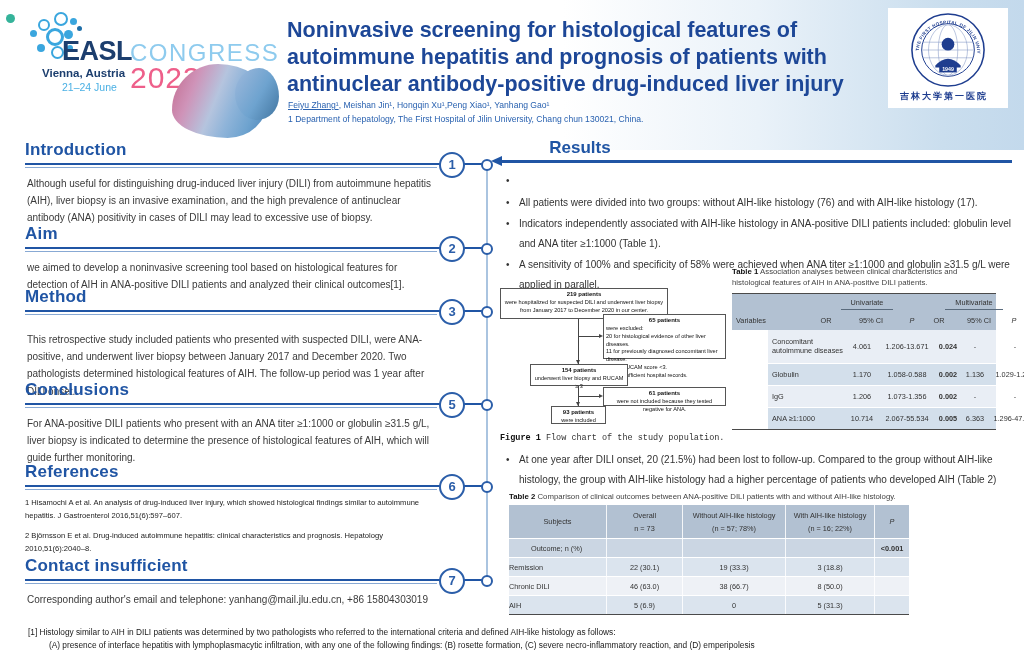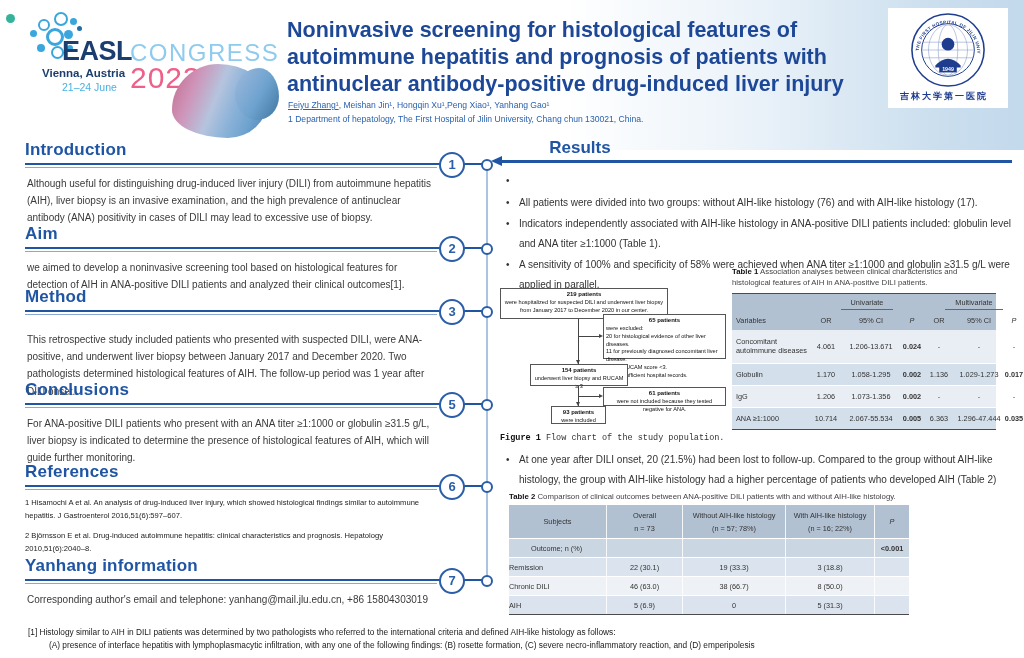--- a/index.html
+++ b/index.html
@@ -82,21 +82,21 @@
   
   .tcap { font-size:7.8px; color:#444; line-height:1.45; }
   .tcap b { color:#111; }
   #table1-wrap { position:absolute; left:732px; top:266px; width:264px; }
   #t1 { margin-top:4px; border-top:1.5px solid #4a4a4a; border-bottom:1.5px solid #4a4a4a; font-size:7.3px; color:#333; }
   .t1row { display:grid; grid-template-columns:78px 32px 58px 24px 30px 50px 20px; align-items:center; }
   .t1g { background:#b2c1d2; }
   .t1g .gspan { text-align:center; padding-top:4px; height:14px; }
   .t1g .gspan span { display:inline-block; border-bottom:1px solid #5a6b7d; padding:0 10px 2px 10px; }
   .t1h { background:#b2c1d2; height:18px; }
-  .t1b { min-height:21px; }
+  .t1b { min-height:21px;margin-left:36px; }
   .t1b.tall { min-height:33px; }
   .t1row .l { padding-left:4px; text-align:left; }
   .t1row .c { text-align:center; }
   .pit { font-style:italic; }
   .pv { font-weight:bold; }
   .bg1 { background:#e9eef5; }
   .bg2 { background:#d3dfeb; }
   .t1b + .t1b { border-top:1px solid #fff; }
 
   #table2-wrap { position:absolute; left:509px; top:491px; width:400px; }
@@ -230,21 +230,21 @@
     <div class="rule">
       <span class="ext"></span>
       <span class="numcircle">6</span>
       <span class="node"></span>
     </div>
     <div class="refline">1 Hisamochi A et al. An analysis of drug-induced liver injury, which showed histological findings similar to autoimmune hepatitis. J Gastroenterol 2016,51(6):597–607.</div>
     <div class="refline">2 Björnsson E et al. Drug-induced autoimmune hepatitis: clinical characteristics and prognosis. Hepatology 2010,51(6):2040–8.</div>
   </div>
 
   <div class="sec" id="sec-contact" style="top:556px;">
-    <h2>Yanhang information</h2>
+    <h2>Contact insufficient</h2>
     <div class="rule">
       <span class="ext"></span>
       <span class="numcircle">7</span>
       <span class="node"></span>
     </div>
     <p>Corresponding author's email and telephone: yanhang@mail.jlu.edu.cn, +86 15804303019</p>
   </div>
 
   <div id="results-heading">Results</div>
   <div id="results-rule"></div>
@@ -334,21 +334,21 @@
         <div class="c">4.061</div>
         <div class="c">1.206-13.671</div>
         <div class="c pv">0.024</div>
         <div class="c">-</div>
         <div class="c">-</div>
         <div class="c">-</div>
       </div>
       <div class="t1row t1b bg2">
         <div class="l">Globulin</div>
         <div class="c">1.170</div>
-        <div class="c">1.058-1.295</div>
+        <div class="c">1.058-0.588</div>
         <div class="c pv">0.002</div>
         <div class="c">1.136</div>
         <div class="c">1.029-1.273</div>
         <div class="c pv">0.017</div>
       </div>
       <div class="t1row t1b bg1">
         <div class="l">IgG</div>
         <div class="c">1.206</div>
         <div class="c">1.073-1.356</div>
         <div class="c pv">0.002</div>

